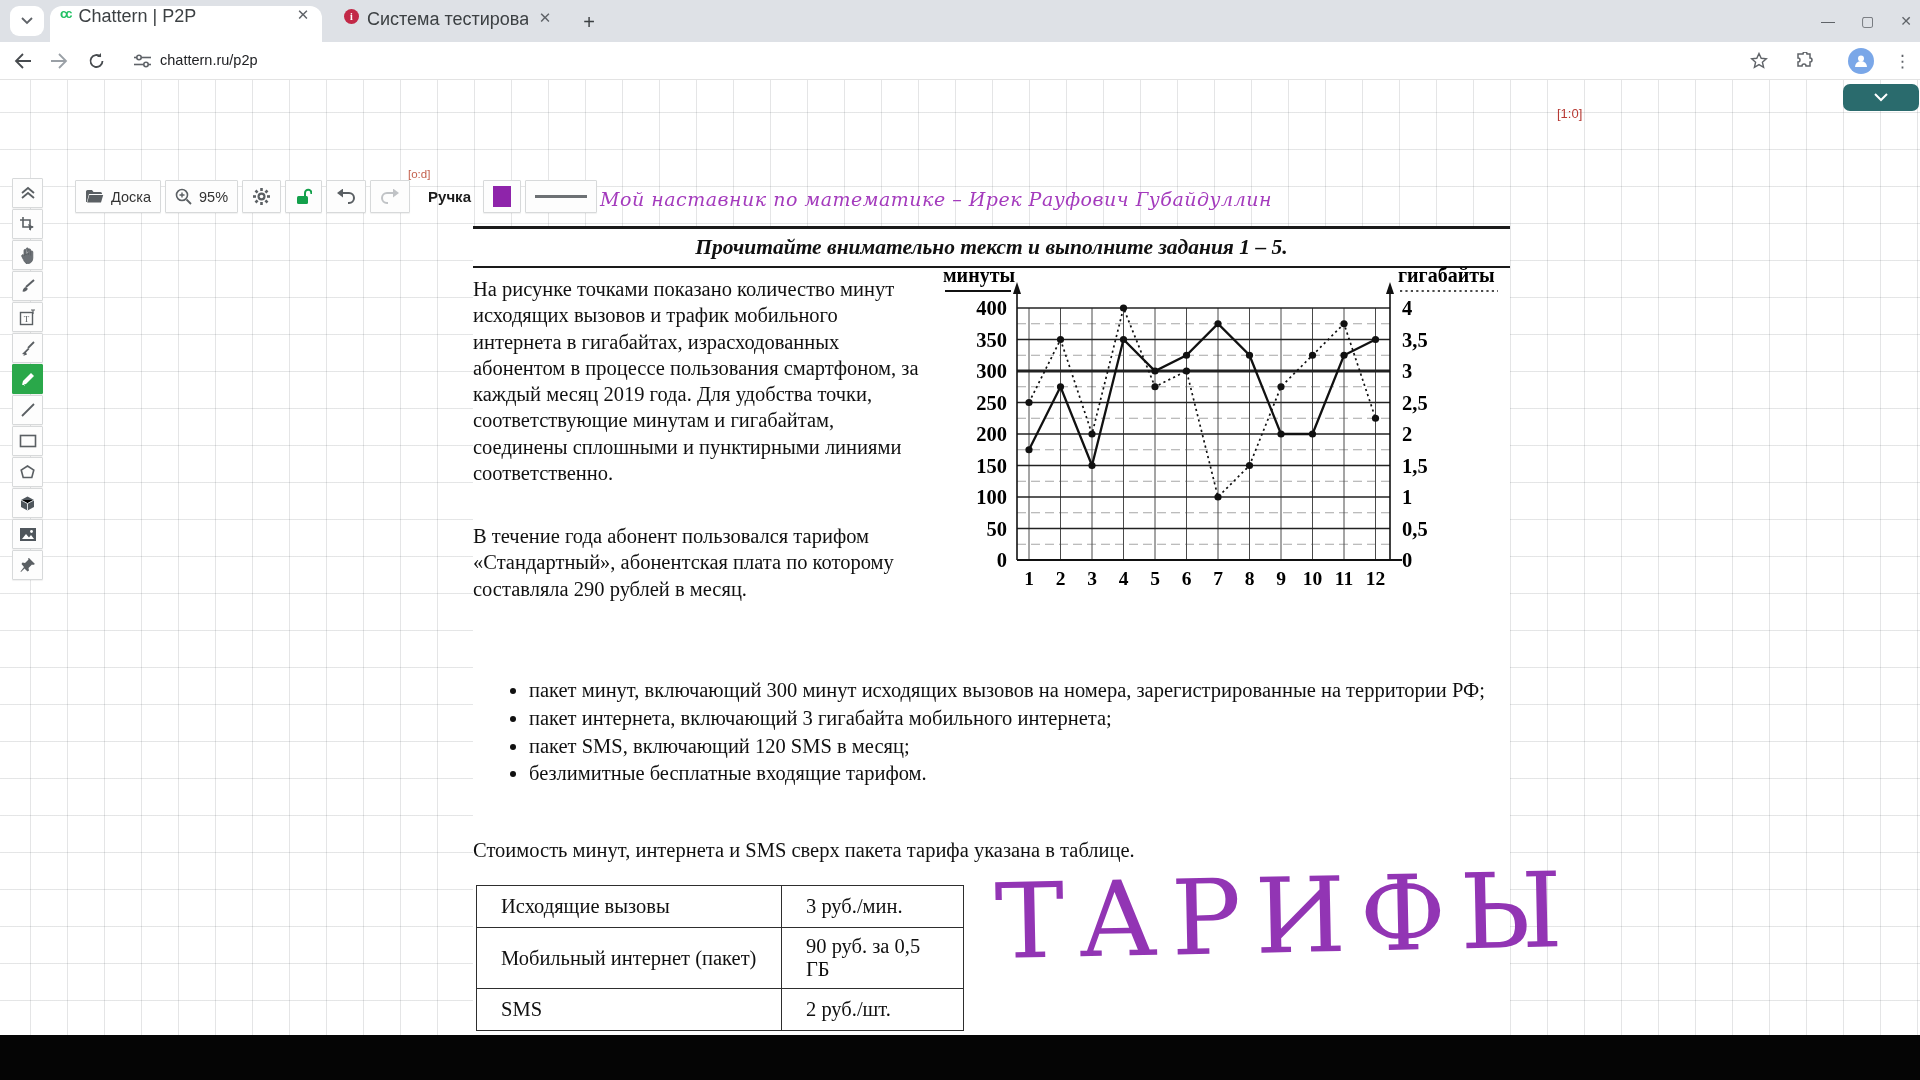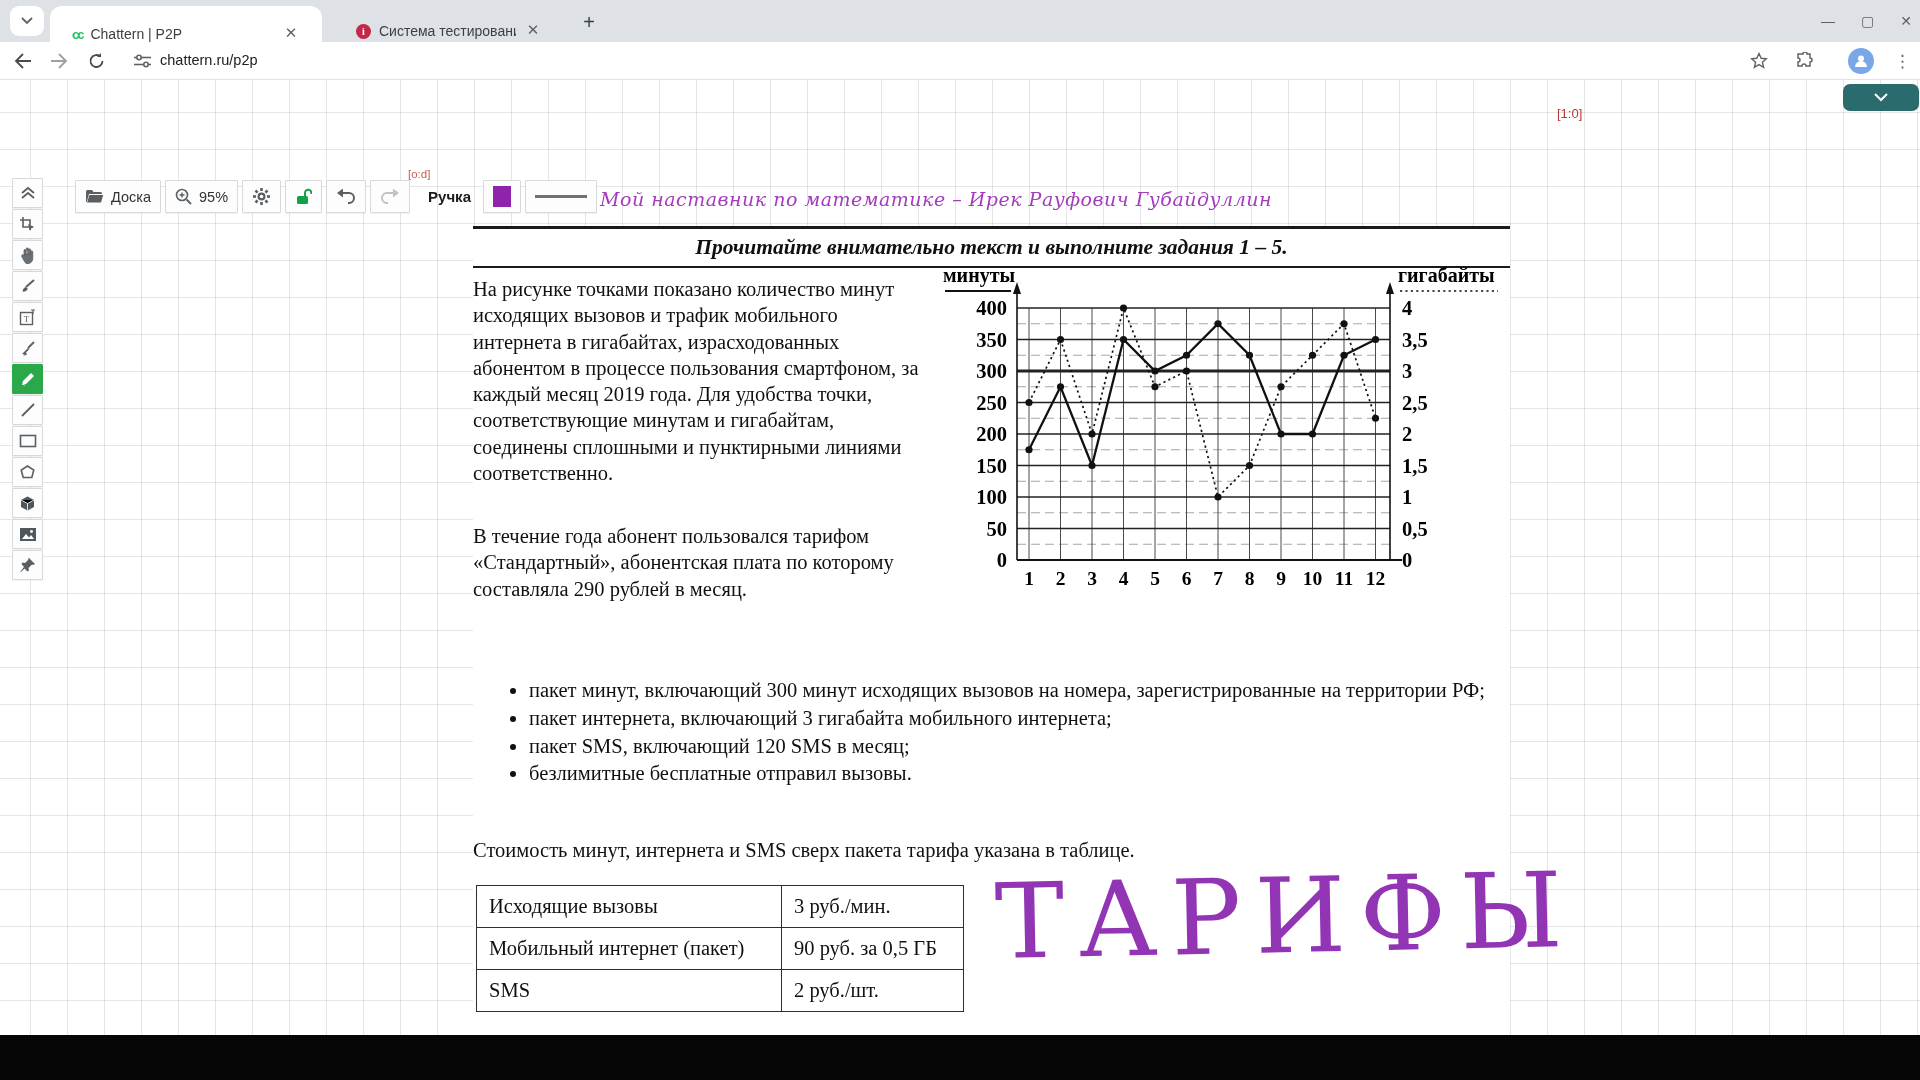--- a/index.html
+++ b/index.html
@@ -3,24 +3,24 @@
 <meta charset="utf-8">
 <style>
   * { margin:0; padding:0; box-sizing:border-box; }
   html,body { width:1920px; height:1080px; overflow:hidden; background:#fff;
               font-family:"Liberation Sans", sans-serif; }
 
   
   #tabstrip { position:absolute; left:0; top:0; width:1920px; height:42px; background:#dee1e6; }
   .tab-search { position:absolute; left:10px; top:6px; width:34px; height:30px; background:#fff;
                 border-radius:9px; display:flex; align-items:center; justify-content:center; color:#5f6368; }
-  .tab { position:absolute; display:flex; align-items:flex-end; gap:8px; padding:0 22px; }
+  .tab { position:absolute; display:flex; align-items:flex-start; gap:8px; padding:0 10px; }
   .tab.active { left:50px; top:6px; width:272px; height:36px; background:#fff; border-radius:12px 12px 0 0; }
   .tab.inactive { left:334px; top:9px; width:230px; height:30px; color:#3c4043; }
-  .tab .title { font-size:14px; color:#3c4043; white-space:nowrap; overflow:hidden; flex:1; }
+  .tab .title { font-size:18px; color:#3c4043; white-space:nowrap; overflow:hidden; flex:1; }
   .tab .close { color:#5f6368; font-size:15px; width:18px; height:18px; line-height:18px; text-align:center; border-radius:50%; }
   .fav-cc { color:#21c063; font-weight:bold; font-size:13px; letter-spacing:-2px; }
   .fav-red { width:15px; height:15px; border-radius:50%; background:#c22847; color:#fff; font-size:10px;
              font-weight:bold; display:flex; align-items:center; justify-content:center; font-family:"Liberation Serif",serif; }
   .newtab { position:absolute; left:575px; top:9px; width:28px; height:28px; color:#3c4043; font-size:20px;
             text-align:center; line-height:26px; border-radius:50%; }
   .wincontrols { position:absolute; right:8px; top:0; height:42px; display:flex; align-items:center; gap:26px; color:#5f6368; }
   .wincontrols span { font-size:14px; }
 
   #navbar { position:absolute; left:0; top:42px; width:1920px; height:38px; background:#fff; border-bottom:1px solid #e3e3e3; }
@@ -75,21 +75,21 @@
   #doc-title { position:absolute; left:0; top:9px; width:100%; text-align:center; font-weight:bold;
                font-style:italic; font-size:21.5px; }
   .para { font-size:20.5px; line-height:26.3px; }
   #para1 { position:absolute; left:0; top:50px; width:452px; }
   #para2a { position:absolute; left:0; top:297px; width:460px; }
   #para2b { position:absolute; left:0; top:378px; width:1020px; }
   #bullets { position:absolute; left:56px; top:451px; width:962px; }
   #bullets li { font-size:20.5px; line-height:27.3px; margin-bottom:0.5px; }
   #tablenote { position:absolute; left:0; top:611px; width:1020px; }
   #pricetable { position:absolute; left:3px; top:659px; border-collapse:collapse; }
-  #pricetable td { border:1.8px solid #2e2e2e; font-size:20.5px; padding:7px 12px; height:42px; }
+  #pricetable td { border:1.8px solid #2e2e2e; font-size:20.5px; padding:7px 24px; height:42px; }
   #pricetable td.c1 { width:305px; }
   #pricetable td.c2 { width:182px; }
   #roamnote { position:absolute; left:0; top:816px; width:1020px; }
 
   #chartbox { position:absolute; left:458px; top:34px; width:579px; height:372px; }
 </style>
 </head>
 <body>
 
 <div id="tabstrip">
@@ -405,21 +405,21 @@
           <line x1="469" y1="31" x2="567" y2="31" stroke="#111" stroke-width="1.5" stroke-dasharray="2.2 3.2"></line>
         </svg>
     </div>
 
     <div id="para2a" class="para">В течение года абонент пользовался тарифом «Стандартный», абонентская плата по которому составляла 290 рублей в месяц.</div>
 
     <ul id="bullets">
       <li>пакет минут, включающий 300 минут исходящих вызовов на номера, зарегистрированные на территории РФ;</li>
       <li>пакет интернета, включающий 3 гигабайта мобильного интернета;</li>
       <li>пакет SMS, включающий 120 SMS в месяц;</li>
-      <li>безлимитные бесплатные отправил вызовы.</li>
+      <li>безлимитные бесплатные входящие тарифом.</li>
     </ul>
 
     <div id="tablenote" class="para">Стоимость минут, интернета и SMS сверх пакета тарифа указана в таблице.</div>
 
     <table id="pricetable">
       <tbody>
           <tr>
         <td class="c1">Исходящие вызовы</td>
         <td class="c2">3 руб./мин.</td>
       </tr>

